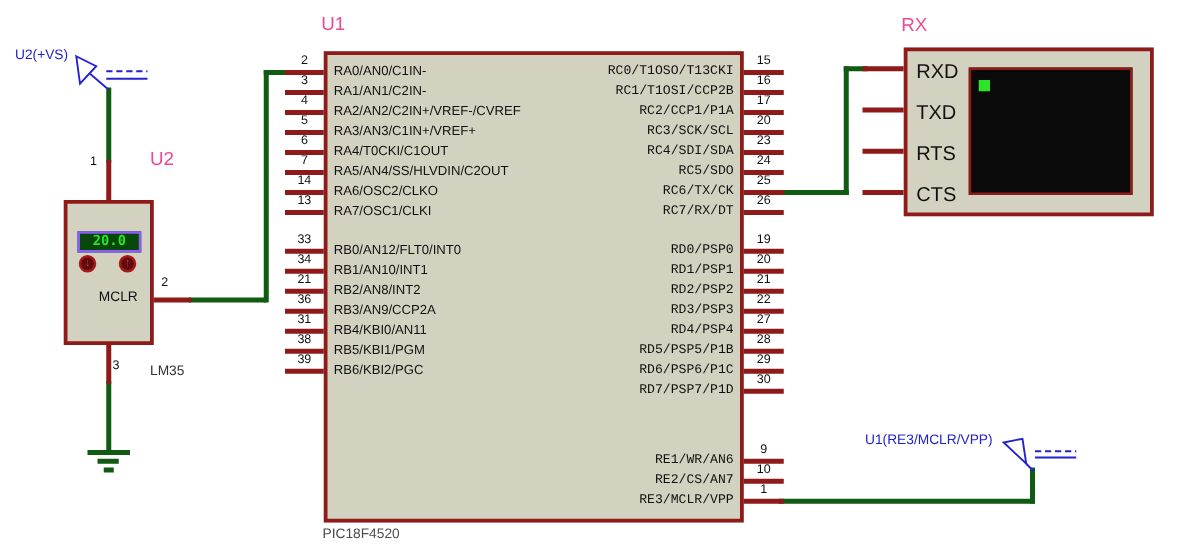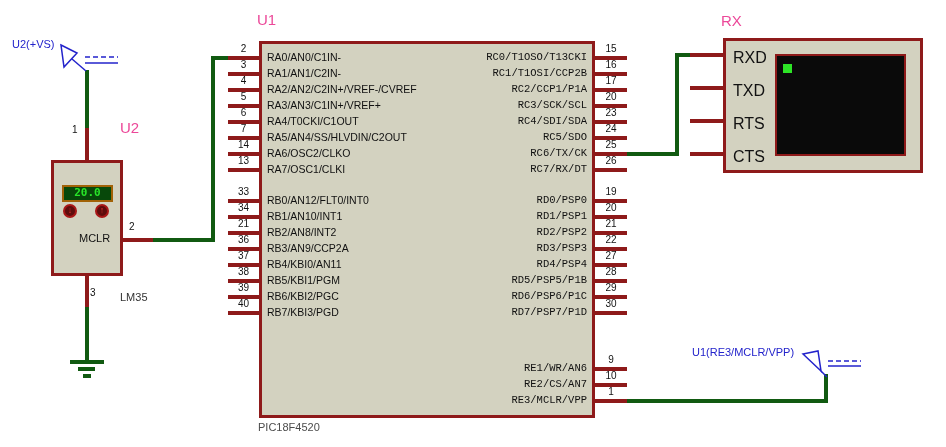--- a/index.html
+++ b/index.html
@@ -18,21 +18,21 @@
   .prow .lbl{position:absolute;top:7px;font-size:10.5px;line-height:11px;color:#111;white-space:nowrap;}
   .prow.L{left:228px;width:345px;}
   .prow.L .num{left:0;width:31px;text-align:center;}
   .prow.L .stub{left:0;width:31px;}
   .prow.L .lbl{left:39px;}
   .prow.R{left:300px;width:327px;}
   .prow.R .num{right:0;width:32px;text-align:center;}
   .prow.R .stub{right:0;width:32px;}
   .prow.R .lbl{right:40px;text-align:right;font-family:Liberation Mono, monospace;}
   .lcd{position:absolute;left:8px;top:22px;width:51px;height:17px;background:#07480a;
-       border:2px solid #a16207;box-sizing:border-box;color:#28e428;
+       border:2px solid #8b5cf6;box-sizing:border-box;color:#28e428;
        font-family:"DejaVu Sans Mono",monospace;font-size:11px;font-weight:bold;
        text-align:center;line-height:12px;}
   .btn{position:absolute;width:14px;height:14px;border-radius:50%;background:#5e0d0d;
        border:2px solid #a81717;box-sizing:border-box;color:#e03030;font-size:9px;
        line-height:9px;text-align:center;font-weight:bold;cursor:pointer;}
   .vout{position:absolute;left:25px;top:69px;font-size:11px;color:#111;}
   .screen{position:absolute;left:49px;top:13px;width:131px;height:102px;background:#0a0a0a;
           border:2px solid #8e1a1a;box-sizing:border-box;}
   .cursor{position:absolute;left:6px;top:8px;width:9px;height:9px;background:#2de426;}
   .termlbl{position:absolute;left:7px;font-size:16px;color:#111;white-space:nowrap;}
@@ -152,38 +152,33 @@
       <span class="num">21</span>
       <span class="stub"></span>
       <span class="lbl">RB2/AN8/INT2</span>
     </div>
   <div class="prow L" style="top:236px">
       <span class="num">36</span>
       <span class="stub"></span>
       <span class="lbl">RB3/AN9/CCP2A</span>
     </div>
   <div class="prow L" style="top:252px">
-      <span class="num">37</span>
+      <span class="num">31</span>
       <span class="stub"></span>
       <span class="lbl">RB4/KBI0/AN11</span>
     </div>
   <div class="prow L" style="top:268px">
       <span class="num">38</span>
       <span class="stub"></span>
       <span class="lbl">RB5/KBI1/PGM</span>
     </div>
   <div class="prow L" style="top:284px">
       <span class="num">39</span>
       <span class="stub"></span>
       <span class="lbl">RB6/KBI2/PGC</span>
-    </div>
-  <div class="prow L" style="top:300px">
-      <span class="num">40</span>
-      <span class="stub"></span>
-      <span class="lbl">RB7/KBI3/PGD</span>
     </div>
 
   <div class="prow R" style="top:45px">
       <span class="lbl">RC0/T1OSO/T13CKI</span>
       <span class="stub"></span>
       <span class="num">15</span>
     </div>
   <div class="prow R" style="top:61px">
       <span class="lbl">RC1/T1OSI/CCP2B</span>
       <span class="stub"></span>

